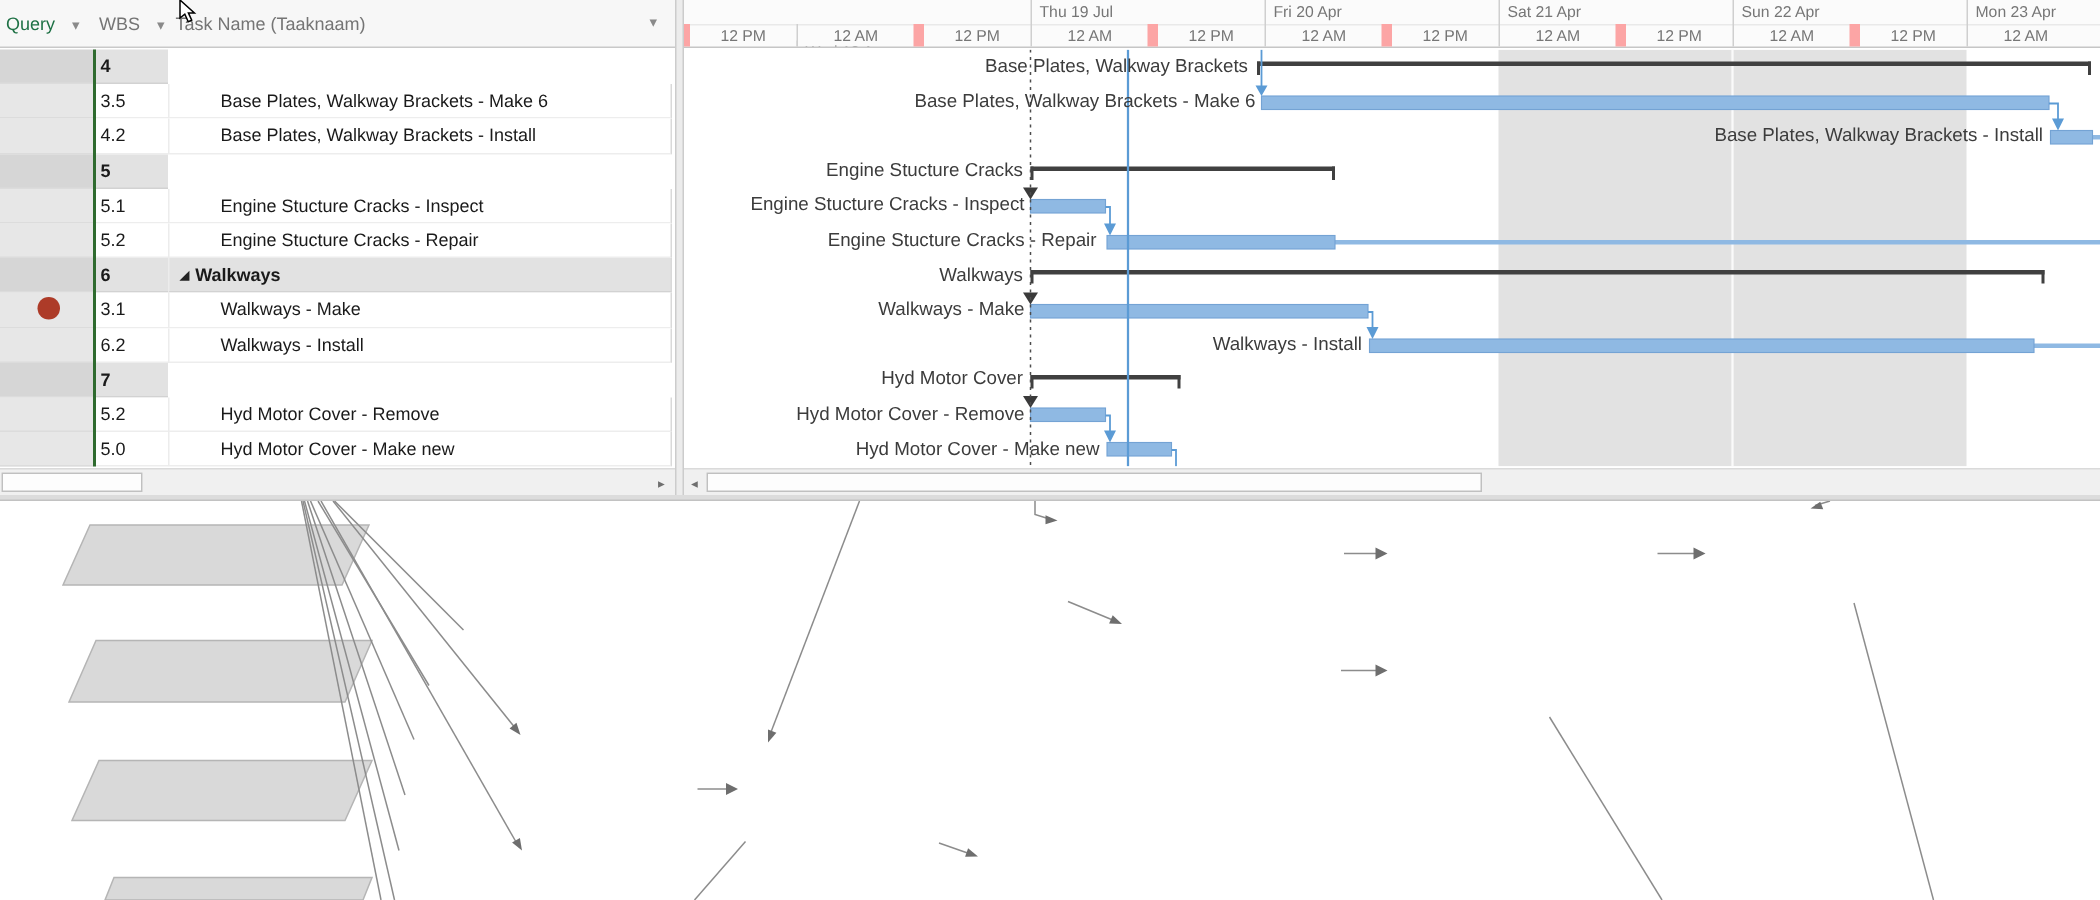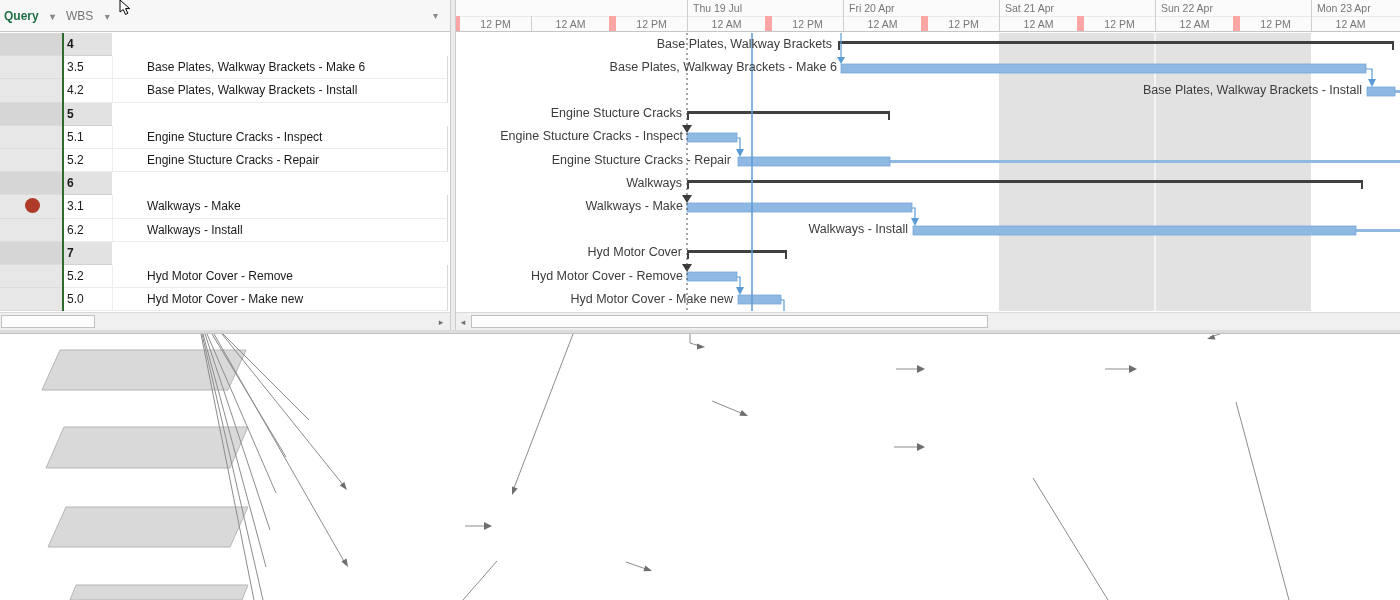--- a/index.html
+++ b/index.html
@@ -2,21 +2,21 @@
 <html style="--accent-green: #1e7145; --green-line: #2f6b2f; --bar-blue: #8fb9e3; --link-blue: #5b9bd5; --summary-dark: #404040; --weekend-gray: #e2e2e2; --critical-fill: #f3dede; --critical-border: #bf4340; --task-fill: #dce6f1; --task-border: #94b2d6; --indicator-red: #ad3b28; --group-fill: #d9d9d9;"><head>
 <meta charset="utf-8">
 <style>
   html,body{margin:0;padding:0;background:#fff;}
   #stage{position:relative;width:1400px;height:600px;overflow:hidden;background:#fff;
          font-family:"Liberation Sans",sans-serif;cursor:default;}
   
   #table-header{position:absolute;left:0;top:0;width:450px;height:32px;background:#f7f7f7;
     border-bottom:1px solid #c9c9c9;box-sizing:border-box;font-size:12px;color:#757575;}
   .th{position:absolute;top:0;height:32px;line-height:32px;white-space:nowrap;}
-  .th-query{left:4px;color:var(--accent-green);font-weight:bold;}
+  .th-query{left:4px;color:var(--accent-green);font-weight:normal;}
   .th-wbs{left:66px;}
   .th-name{left:117px;}
   .th-arrow{color:#8a8a8a;font-size:10px;margin-left:8px;}
   .th-filter{position:absolute;right:12px;top:0;height:32px;line-height:32px;color:#8a8a8a;font-size:10px;}
   #table-rows{position:absolute;left:0;top:33px;width:450px;}
   .trow{position:relative;height:23.2px;box-sizing:border-box;font-size:12px;color:#1a1a1a;}
   .c-q{position:absolute;left:0;top:0;width:62px;height:100%;background:#e7e7e7;border-bottom:1px solid #dcdcdc;box-sizing:border-box;}
   .c-wbs{position:absolute;left:62px;top:0;width:50px;height:100%;border-bottom:1px solid #ededed;box-sizing:border-box;
     padding:4px 0 0 5px;background:#fff;}
   .c-name{position:absolute;left:112px;top:0;width:336px;height:100%;border-bottom:1px solid #ededed;
@@ -64,20 +64,23 @@
 
   <div id="table-header">
     <span class="th th-query">
       <span>Query</span>
       <span class="th-arrow">▾</span>
     </span>
     <span class="th th-wbs">
       <span>WBS</span>
       <span class="th-arrow">▾</span>
     </span>
+    <span class="th th-name">
+      <span>Task Name (Taaknaam)</span>
+    </span>
     <span class="th-filter">▾</span>
   </div>
 
   <div id="table-rows">
     <div class="trow summary">
       <div class="c-q"></div>
       <div class="c-wbs">4</div>
     </div>
     <div class="trow">
       <div class="c-q"></div>
@@ -99,20 +102,21 @@
       <div class="c-name"><span>Engine Stucture Cracks - Inspect</span></div>
     </div>
     <div class="trow">
       <div class="c-q"></div>
       <div class="c-wbs">5.2</div>
       <div class="c-name"><span>Engine Stucture Cracks - Repair</span></div>
     </div>
     <div class="trow summary">
       <div class="c-q"></div>
       <div class="c-wbs">6</div>
+      <div class="c-name"><span class="tri">◢</span><span>Walkways</span></div>
     </div>
     <div class="trow">
       <div class="c-q"></div>
       <div class="c-wbs">3.1</div>
       <div class="c-name"><span>Walkways - Make</span></div>
     </div>
     <div class="trow">
       <div class="c-q"></div>
       <div class="c-wbs">6.2</div>
       <div class="c-name"><span>Walkways - Install</span></div>

